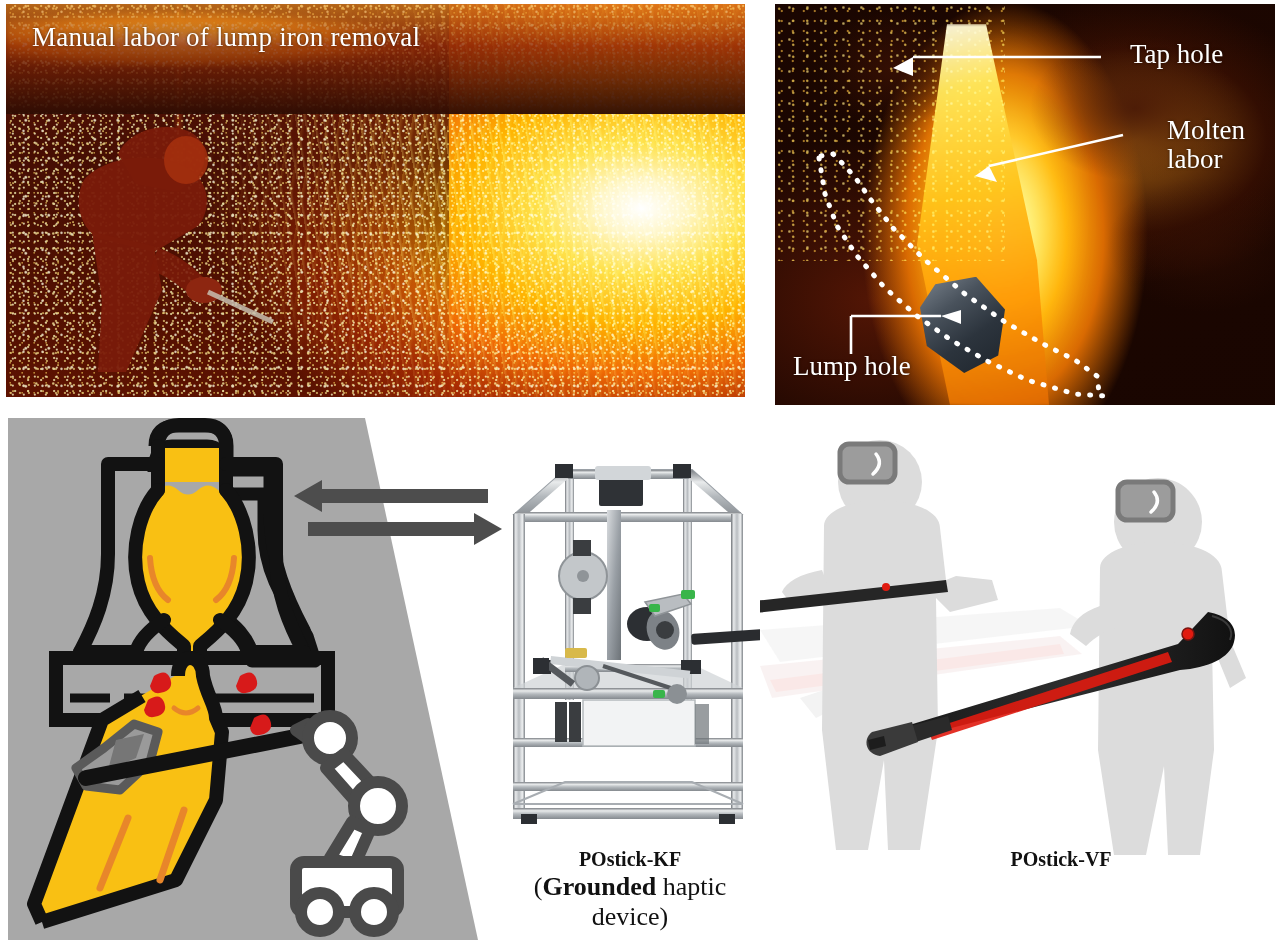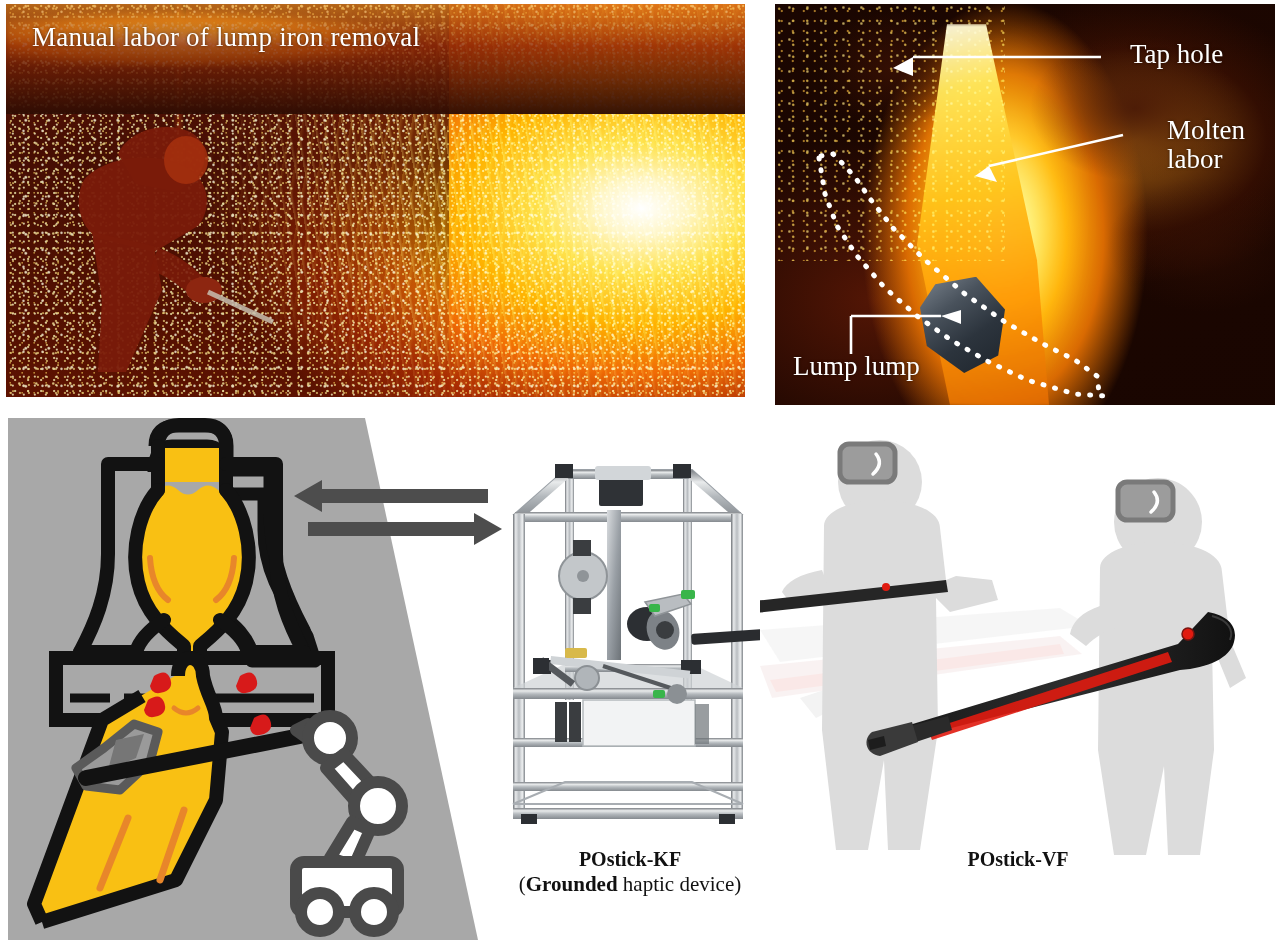--- a/index.html
+++ b/index.html
@@ -91,21 +91,21 @@
 
   
   #machine{left:495px;top:452px;width:265px;height:385px;}
 
   
   #people{left:760px;top:430px;width:520px;height:425px;}
 
   
   .devcap{position:absolute;text-align:center;color:#111;line-height:1.18;}
   .devcap .t1{font-size:20px;font-weight:bold;display:block;}
-  .devcap .t2{font-size:21px;display:block;}
+  .devcap .t2{font-size:26px;display:block;}
   .devcap .t2 b{font-weight:bold;}
 </style>
 </head>
 <body>
 
 <div id="photo-left" class="abs">
   <div class="layer fl-base"></div>
   <div class="layer fl-wall"></div>
   <div class="abs fl-col"></div>
   <div class="layer fl-streaks"></div>
@@ -149,21 +149,21 @@
     <polygon points="138,53 118,64 138,72" fill="#ffffff"></polygon>
     <polygon points="214,162 200,172 222,178" fill="#ffffff"></polygon>
     <polygon points="166,312 186,306 186,320" fill="#ffffff"></polygon>
   </svg>
 
   <div class="ann-text" style="left:355px;top:36px;">Tap hole</div>
   <div class="ann-text" style="left:392px;top:112px;">
     <span>Molten</span><br>
     <span>labor</span>
   </div>
-  <div class="ann-text" style="left:18px;top:348px;">Lump lump</div>
+  <div class="ann-text" style="left:18px;top:348px;">Lump hole</div>
 </div>
 
 <div id="schematic" class="abs">
   <div class="trap"></div>
 
   <svg width="472" height="522" viewBox="0 0 472 522">
     <defs>
       <clipPath id="trapClip">
           <polygon points="0,0 357,0 470,522 0,522"></polygon>
         </clipPath>
@@ -435,15 +435,15 @@
       <path d="M452 186 C468 190 474 200 470 210" fill="none" stroke="#555" stroke-width="2" opacity=".6"></path>
     </g>
   </svg>
 </div>
 
 <div class="devcap" style="left:495px;top:848px;width:270px;">
   <span class="t1">POstick-KF</span>
   <span class="t2">(<b>Grounded</b><span> haptic device</span>)</span>
 </div>
 
-<div class="devcap" style="left:853px;top:848px;width:330px;">
+<div class="devcap" style="left:896px;top:848px;width:330px;">
   <span class="t1">POstick-VF</span>
 </div>
 
 </body></html>

